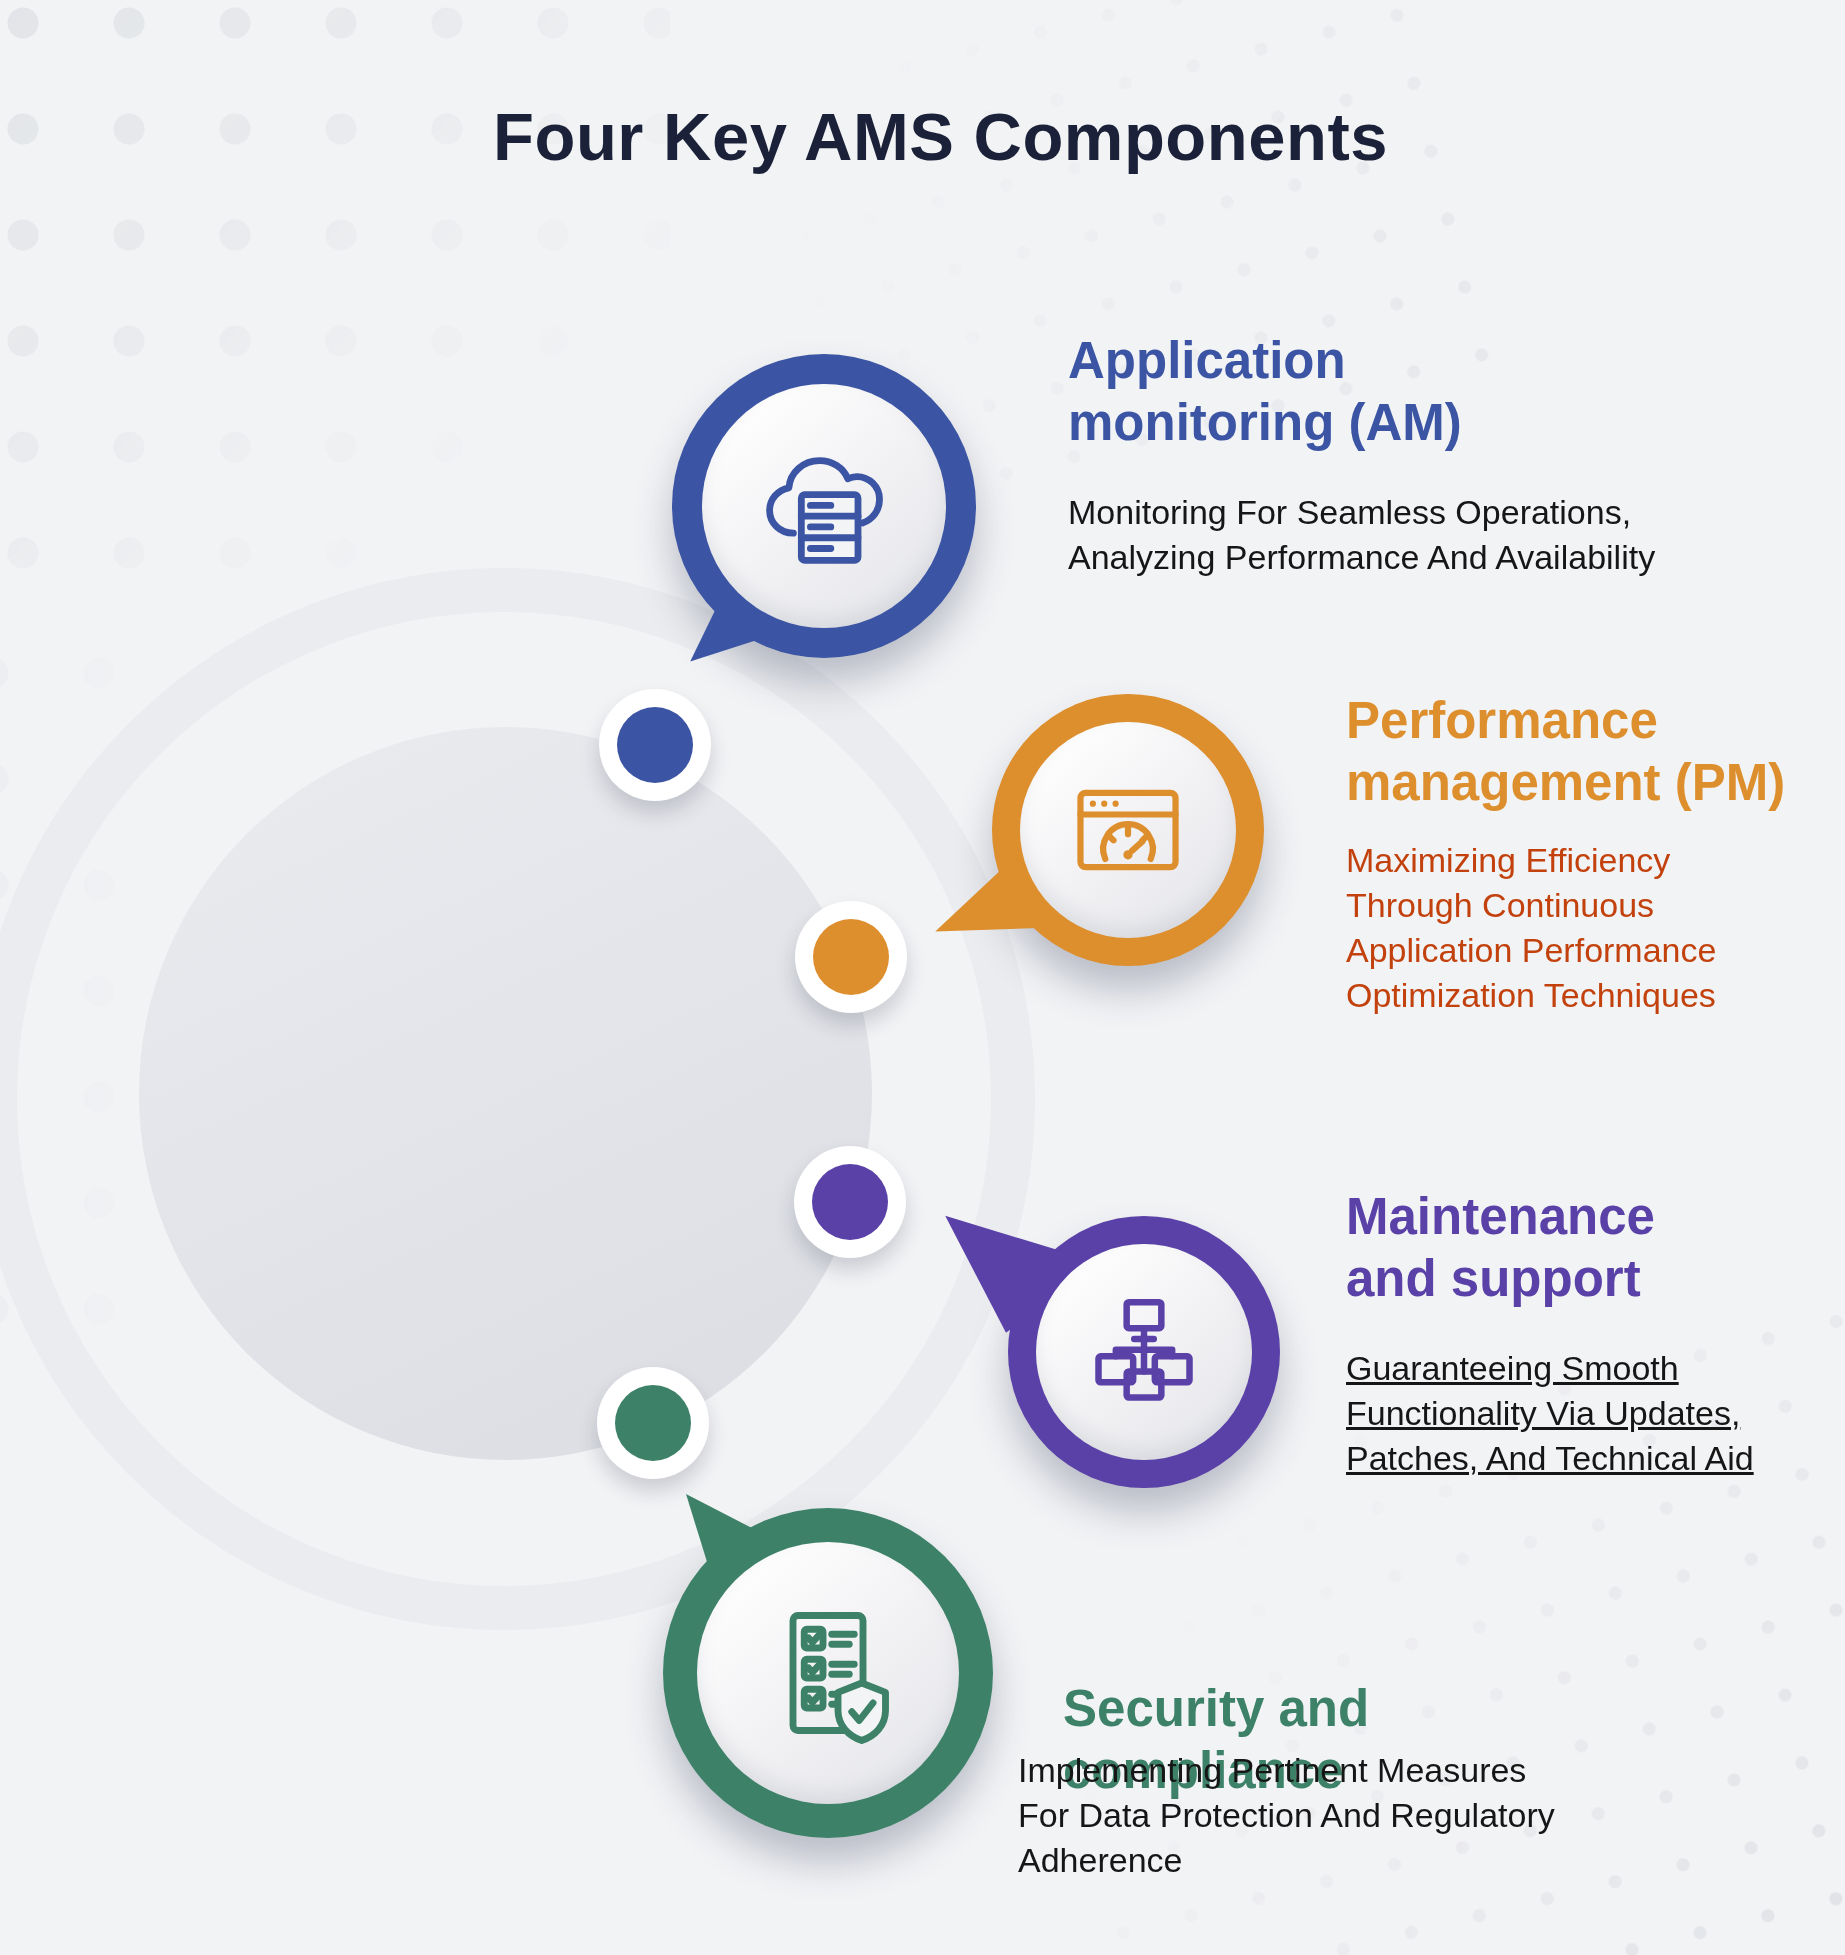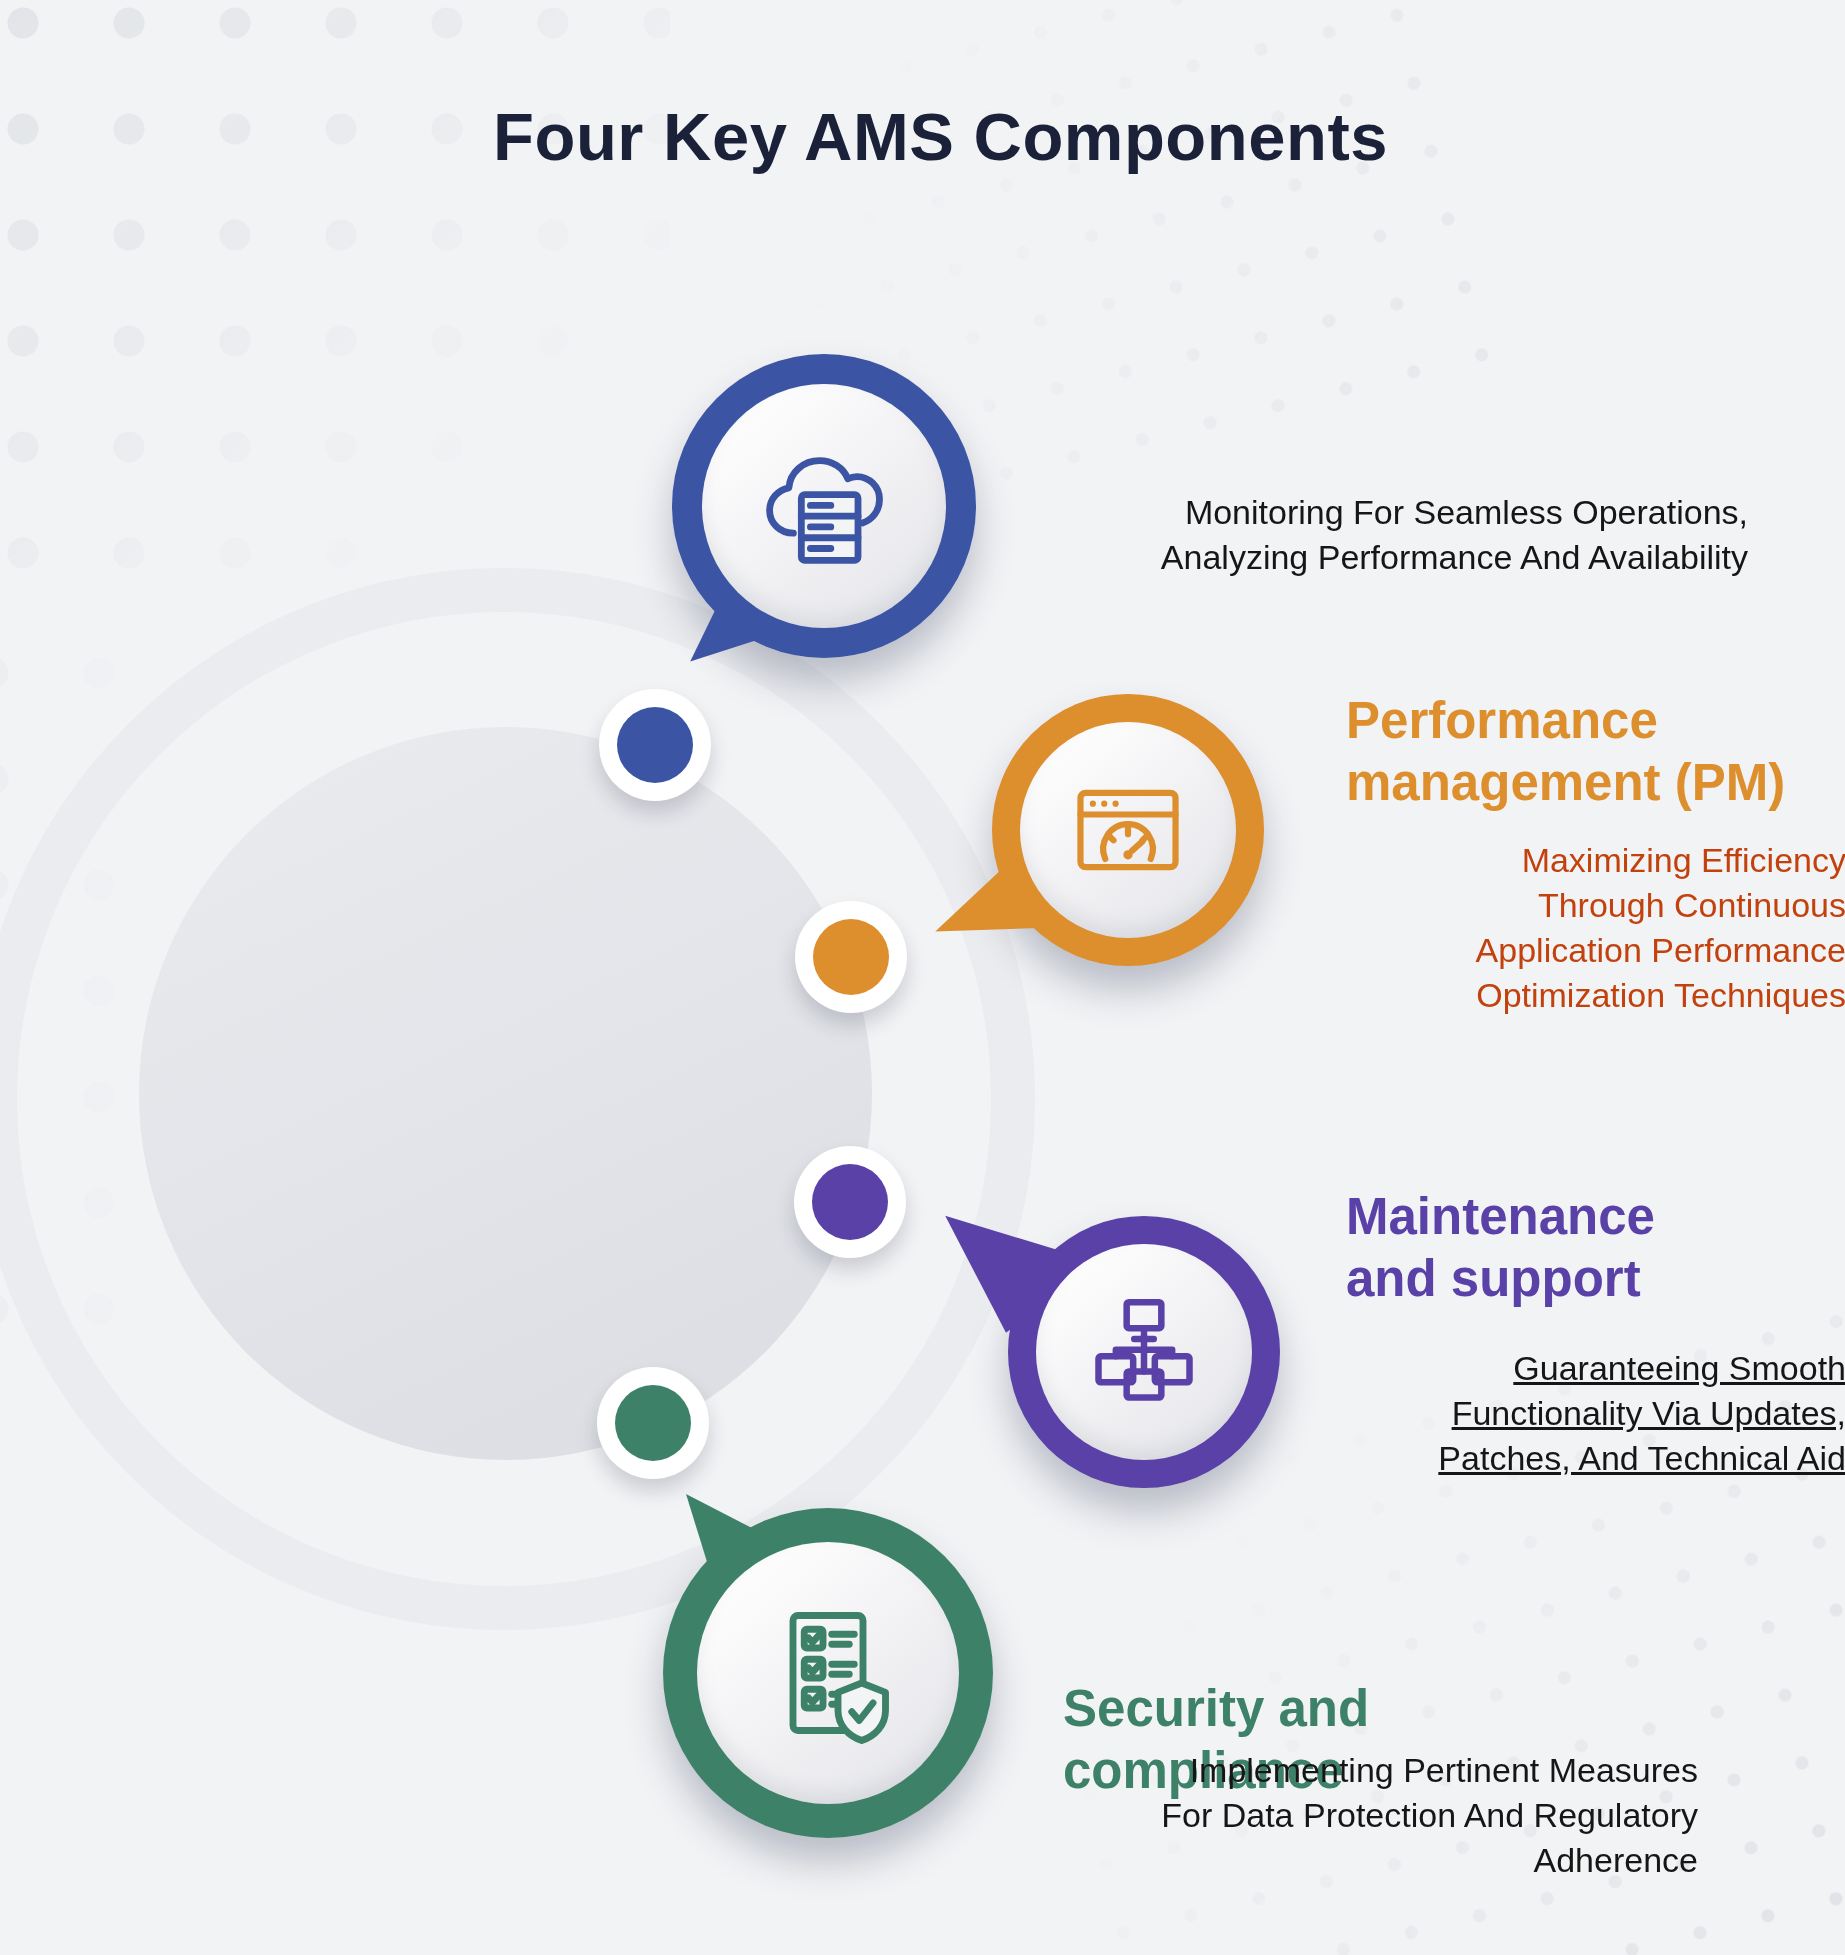--- a/index.html
+++ b/index.html
@@ -65,21 +65,21 @@
   .bubble{position:absolute;border-radius:50%;
     box-shadow:0 24px 38px rgba(40,50,80,.28);}
   .bubble .tail{position:absolute;}
   .bubble .inner{position:absolute;border-radius:50%;
     background:linear-gradient(140deg,#ffffff 10%,#efeff2 60%,#e3e4e9 100%);
     box-shadow:inset 0 -10px 18px rgba(120,125,140,.15);
     display:flex;align-items:center;justify-content:center;}
   .bubble svg{display:block;}
 
   .sec-heading{position:absolute;font-size:51px;font-weight:700;line-height:1.22;white-space:pre-line;}
-  .sec-body{position:absolute;font-size:34px;font-weight:400;line-height:1.32;color:#161616;white-space:pre-line;text-align:right;}
+  .sec-body{position:absolute;font-size:34px;font-weight:400;line-height:1.32;color:#161616;white-space:pre-line;}
 </style>
 </head>
 <body>
 
 <div id="canvas" style="background-color: rgb(242, 243, 245);">
 
   <div class="dots dots-big" style="left:-30px;top:-30px;width:700px;height:620px;"></div>
   <div class="dots dots-fine dots-tr" style="left:560px;top:-60px;width:900px;height:560px;opacity:.7;"></div>
   <div class="dots dots-big dots-left" style="left:-60px;top:620px;width:260px;height:760px;opacity:.55;"></div>
   <div class="dots dots-fine dots-br" style="left:1050px;top:1380px;width:900px;height:700px;"></div>
@@ -169,20 +169,22 @@
         <rect x="41" y="73" width="15" height="15" rx="2"></rect>
         <polyline points="44.5,80 47.5,83.5 53,77.5"></polyline>
         <line x1="63" y1="77" x2="81" y2="77"></line>
         <line x1="63" y1="85" x2="77" y2="85"></line>
         <path d="M87 68 L106 75.5 V90 C106 102 97.5 110.5 87 114 C76.5 110.5 68 102 68 90 V75.5 Z" fill="#f3f4f6"></path>
         <polyline points="79,91 85,98 96,84"></polyline>
       </svg>
     </div>
   </div>
 
+  <div class="sec-heading" style="left: 1068px; top: 330px; width: 620px; color: rgb(59, 85, 164);">Application
+monitoring (AM)</div>
   <div class="sec-body" style="left: 1068px; top: 490px; width: 680px; color: rgb(22, 22, 22);">Monitoring For Seamless Operations,
 Analyzing Performance And Availability</div>
 
   <div class="sec-heading" style="left: 1346px; top: 690px; width: 560px; color: rgb(221, 142, 45);">Performance
 management (PM)</div>
   <div class="sec-body" style="left: 1346px; top: 838px; width: 500px; color: #c2410c;">Maximizing Efficiency
 Through Continuous
 Application Performance
 Optimization Techniques</div>
 

